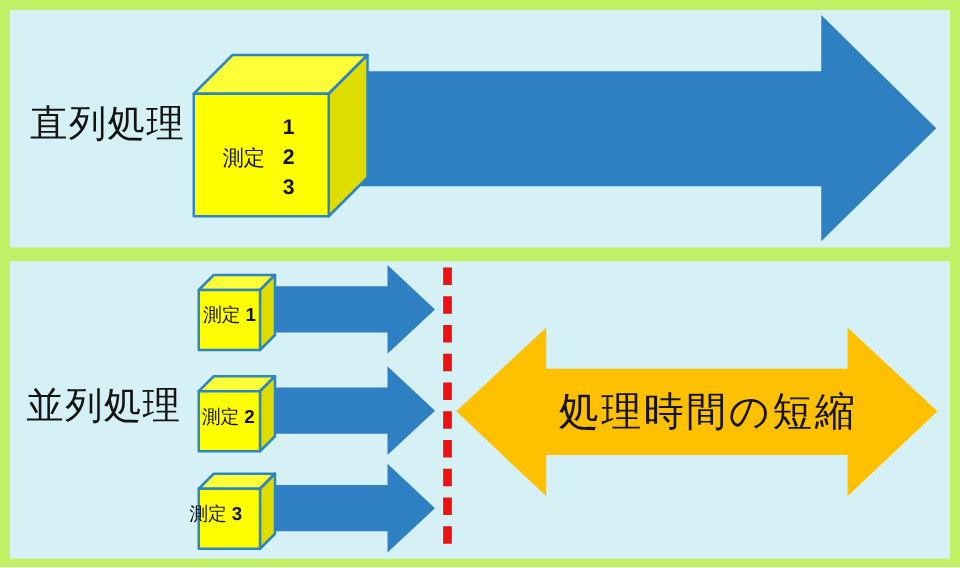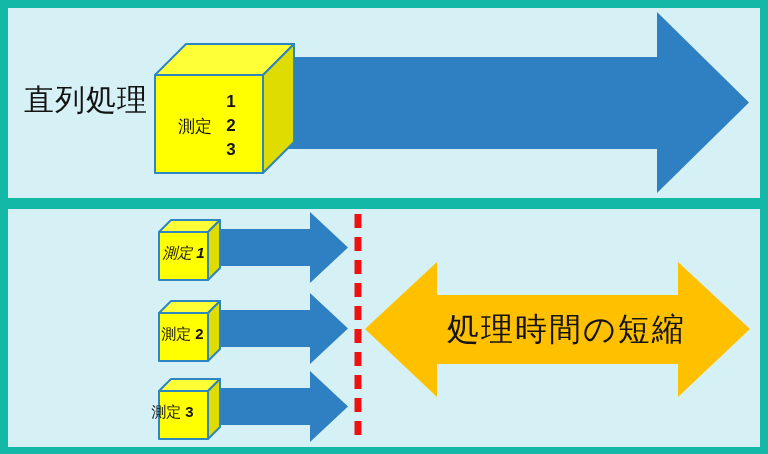--- a/index.html
+++ b/index.html
@@ -1,20 +1,20 @@
 <!DOCTYPE html>
 <html><head>
 <meta charset="utf-8">
 <style>
   html, body { margin: 0; padding: 0; background: #ffffff; }
   .page {
     position: relative;
     width: 768px;
     height: 454px;
-    background: #14b8a6;
+    background: #bef264;
     overflow: hidden;
     font-family: "Liberation Sans", sans-serif;
   }
   svg.layer { position: absolute; left: 0; top: 0; }
   .cube-face { stroke: #2e86c1; stroke-width: 2; stroke-linejoin: round; }
   .txt { position: absolute; color: #141414; white-space: nowrap; }
   .label-main { font-size: 30px; line-height: 32px; letter-spacing: 1px; }
   .cube-small-label { font-size: 15px; line-height: 17px; text-align: center; }
   .cube-small-label .num { font-weight: bold; margin-left: 4px; }
   .serial-cube-word { font-size: 17px; line-height: 18px; }
@@ -69,22 +69,23 @@
   <div class="txt label-main" style="left:24px; top:84px;">直列処理</div>
 
   <div class="txt serial-cube-word" style="left:178px; top:118px;">測定</div>
 
   <div class="txt serial-cube-nums" style="left:222px; top:90px;">
     <div>1</div>
     <div>2</div>
     <div>3</div>
   </div>
 
+  <div class="txt label-main" style="left:21px; top:309px;">並列処理</div>
 
-  <div class="txt cube-small-label" style="left:157px; top:244px; width:53px;font-style:italic;">
+  <div class="txt cube-small-label" style="left:157px; top:244px; width:53px;">
     <span>測定</span><span class="num">1</span>
   </div>
 
   <div class="txt cube-small-label" style="left:156px; top:325px; width:53px;">
     <span>測定</span><span class="num">2</span>
   </div>
 
   <div class="txt cube-small-label" style="left:146px; top:403px; width:53px;">
     <span>測定</span><span class="num">3</span>
   </div>

